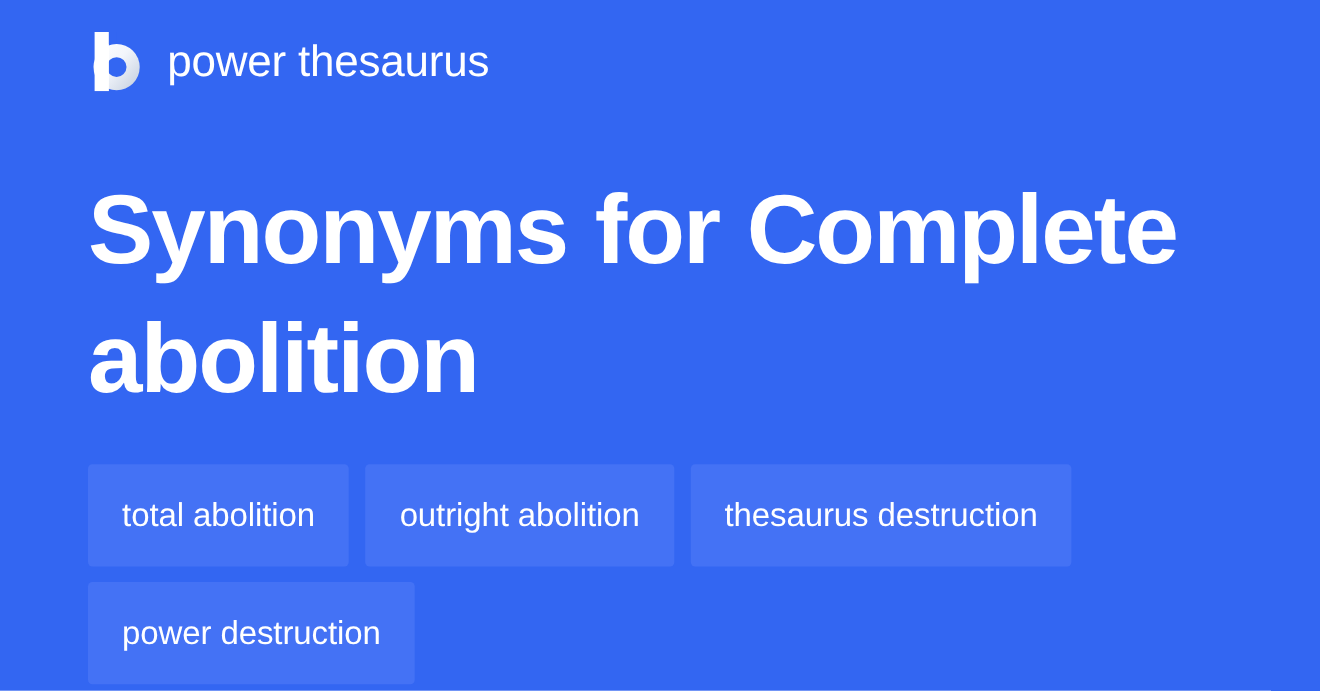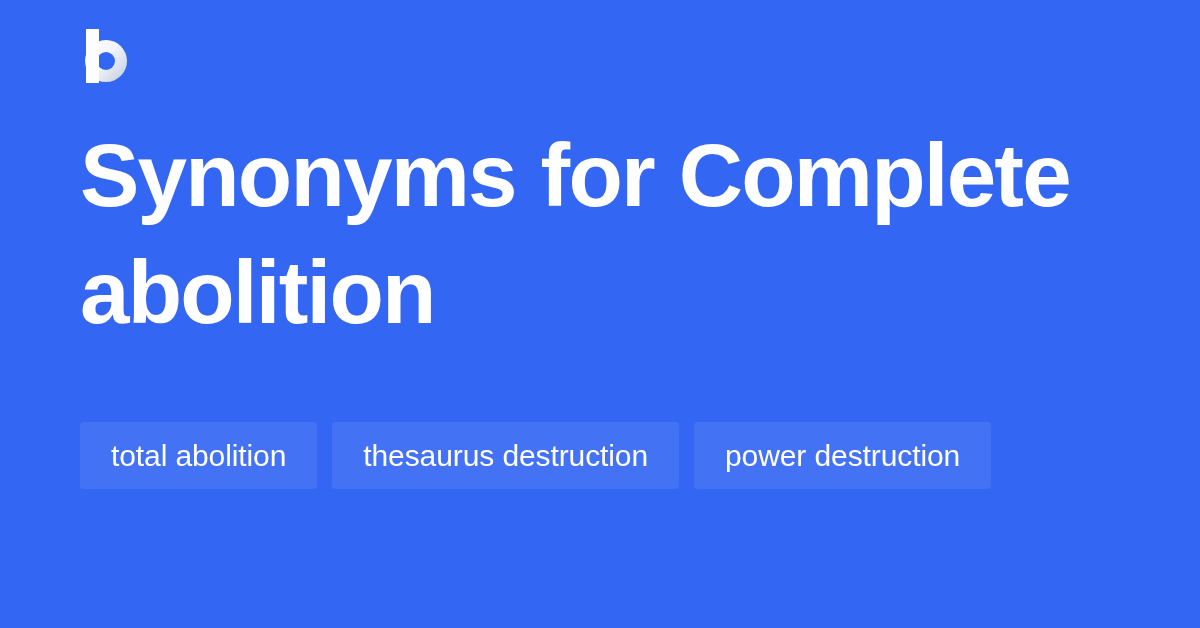--- a/index.html
+++ b/index.html
@@ -48,21 +48,21 @@
     line-height: 46px;
     font-weight: 400;
     letter-spacing: -0.2px;
     white-space: nowrap;
   }
 
   
   .headline {
     position: absolute;
     left: 80px;
-    top: 117px;
+    top: 150px;
     width: 1000px;
     margin: 0;
     color: #ffffff;
     font-size: 89px;
     line-height: 117px;
     font-weight: 700;
     letter-spacing: -1.8px;
     word-spacing: 2px;
   }
 
@@ -72,21 +72,21 @@
     left: 80px;
     top: 422px;
     width: 1040px;
     display: flex;
     flex-wrap: wrap;
     gap: 14px 15px;
     align-content: flex-start;
   }
 
   .chip {
-    height: 67px;
+    height: 93px;
     box-sizing: border-box;
     display: flex;
     align-items: center;
     justify-content: center;
     padding: 0 31px;
     background: #4472f5;
     border-radius: 4px;
     color: #ffffff;
     font-size: 30px;
     line-height: 34px;
@@ -110,23 +110,25 @@
         </linearGradient>
       </defs>
 
       <circle cx="26" cy="32" r="21" fill="url(#bowlGrad)"></circle>
       <circle cx="26" cy="32" r="9" fill="#3366f2"></circle>
 
       <rect x="6" y="0" width="13" height="54" fill="#ffffff"></rect>
 
       <rect x="19" y="0" width="7" height="11" fill="#3366f2"></rect>
     </svg>
+    <div class="brand-name">power thesaurus</div>
   </div>
 
   <h1 class="headline">Synonyms for Complete abolition</h1>
 
   <div class="chips">
     <div class="chip">total abolition</div>
+    <div class="chip">outright abolition</div>
     <div class="chip">thesaurus destruction</div>
     <div class="chip">power destruction</div>
   </div>
 
 </div>
 
 </body></html>

